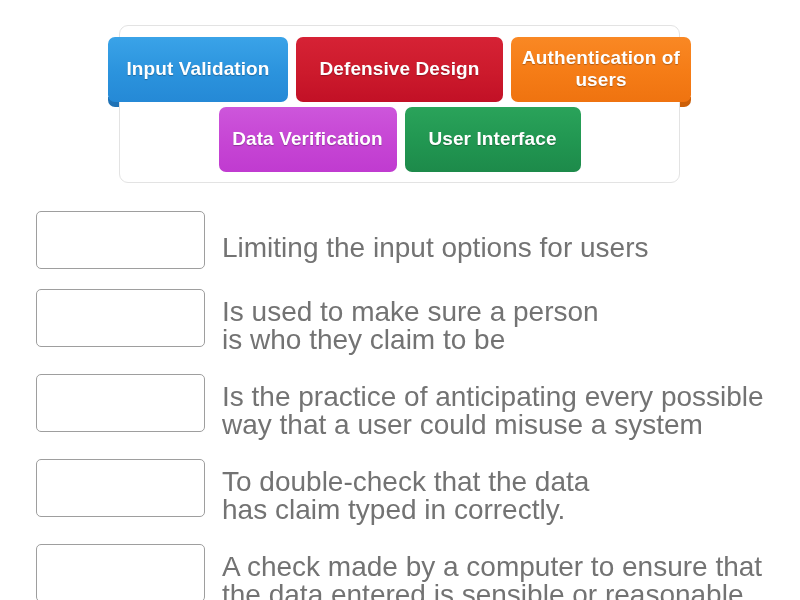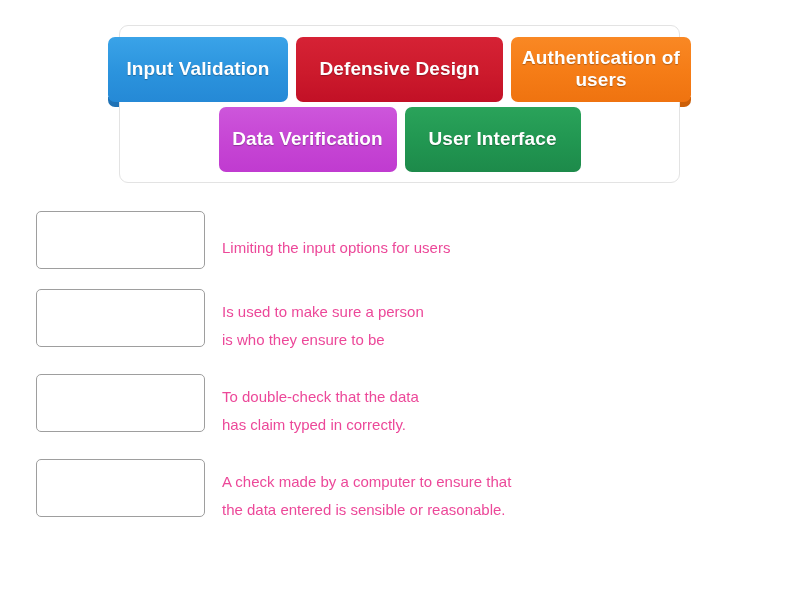--- a/index.html
+++ b/index.html
@@ -123,22 +123,22 @@
     box-sizing: border-box;
     width: 169px;
     height: 58px;
     border: 1px solid #9e9e9e;
     border-radius: 5px;
     background: #ffffff;
   }
   .definition {
     flex: 1 1 auto;
     margin-left: 17px;
-    color: #ec4899;
-    font-size: 15px;
+    color: #737373;
+    font-size: 28px;
     line-height: 28px;
     white-space: pre-line;
     margin-top: 16px;
   }
 </style>
 </head>
 <body>
 
 <div id="tile-bank">
 
@@ -172,23 +172,28 @@
 <div id="match-rows">
 
   <div class="match-row">
     <div class="drop-zone"></div>
     <div class="definition">Limiting the input options for users</div>
   </div>
 
   <div class="match-row">
     <div class="drop-zone"></div>
     <div class="definition">Is used to make sure a person
-is who they ensure to be</div>
-  </div>
-
+is who they claim to be</div>
+  </div>
+
+  <div class="match-row">
+    <div class="drop-zone"></div>
+    <div class="definition">Is the practice of anticipating every possible
+way that a user could misuse a system</div>
+  </div>
 
   <div class="match-row">
     <div class="drop-zone"></div>
     <div class="definition">To double-check that the data
 has claim typed in correctly.</div>
   </div>
 
   <div class="match-row">
     <div class="drop-zone"></div>
     <div class="definition">A check made by a computer to ensure that

